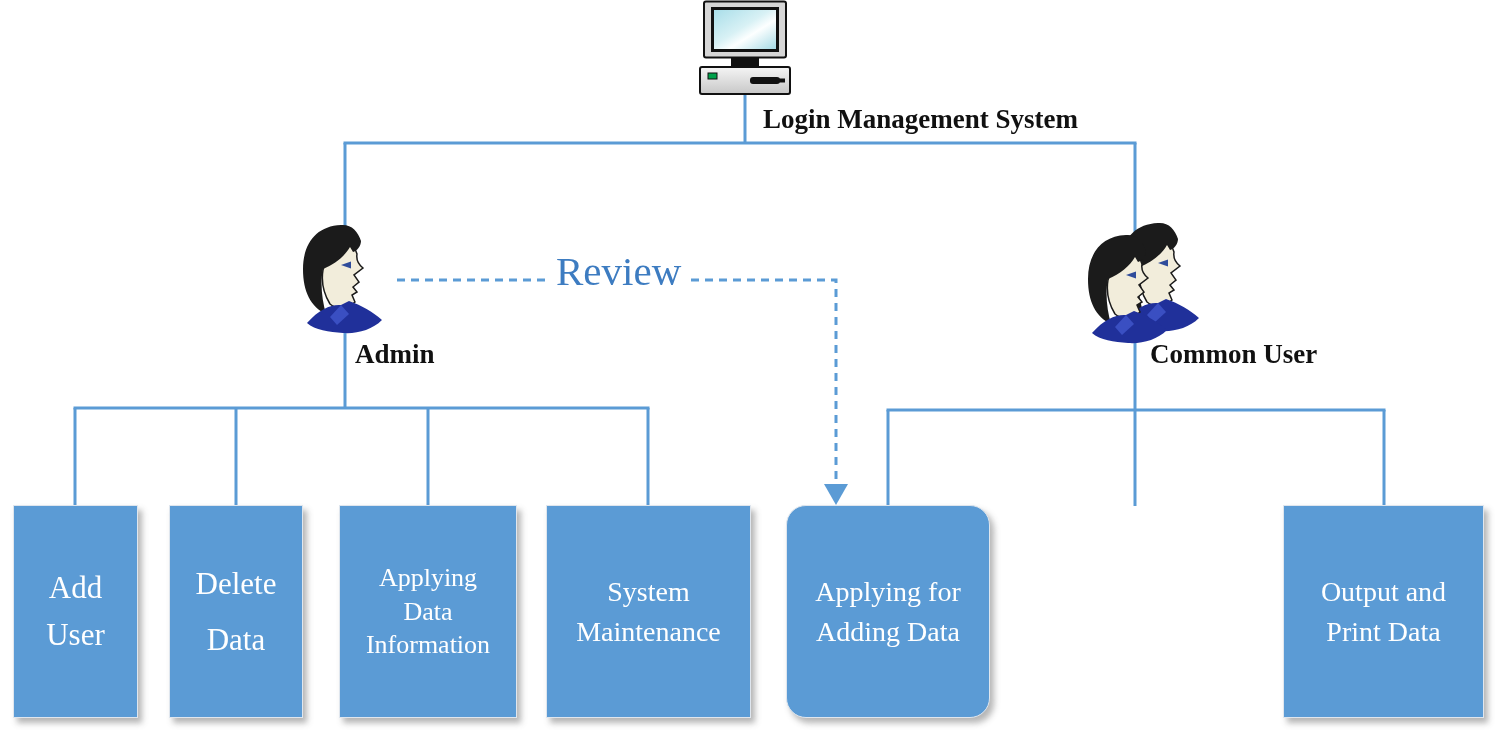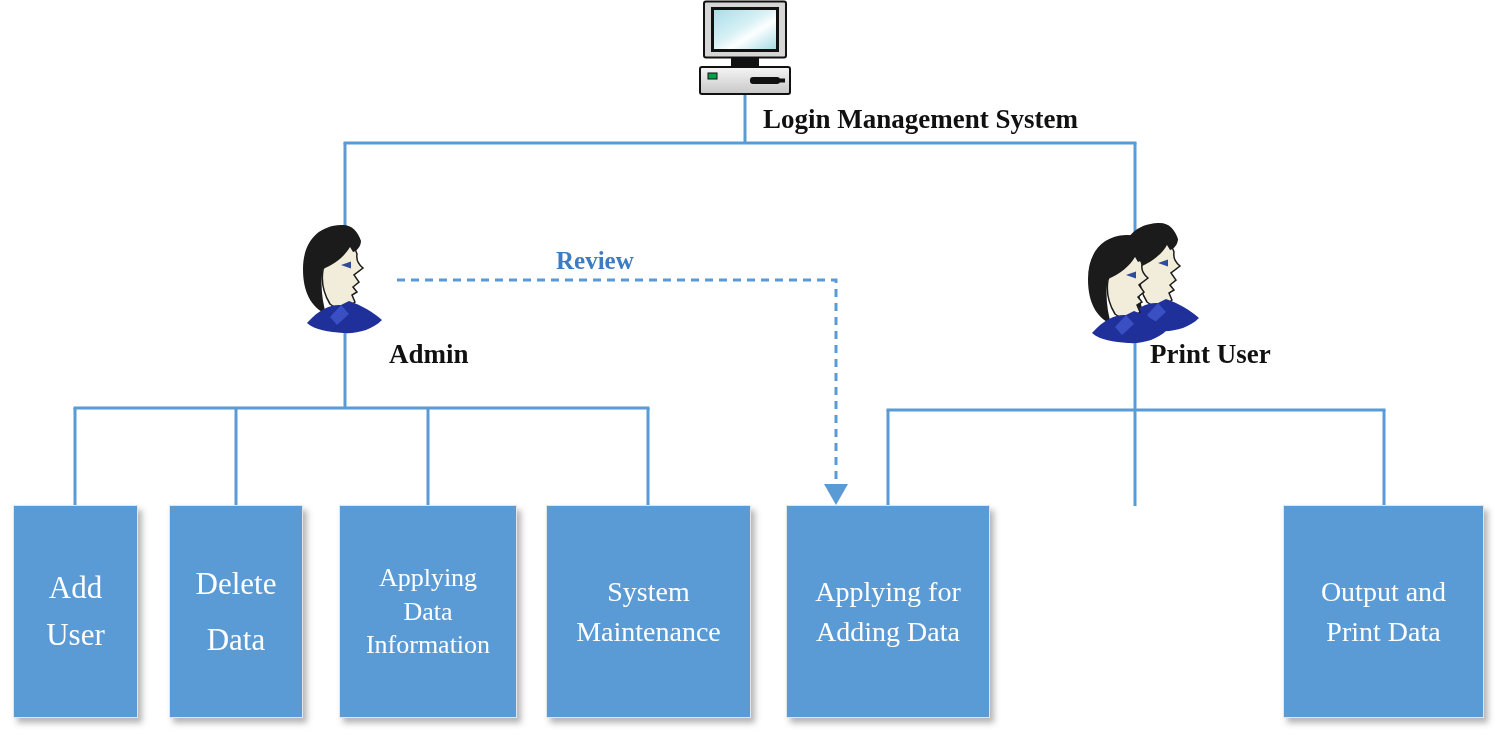--- a/index.html
+++ b/index.html
@@ -10,41 +10,41 @@
   svg.wires{position:absolute;left:0;top:0;z-index:1;}
   .icon-wrap{position:absolute;z-index:3;}
   #computer-icon{left:695px;top:0px;width:100px;height:96px;}
   #admin-icon{left:296px;top:224px;width:98px;height:112px;}
   #common-icon{left:1082px;top:222px;width:128px;height:118px;}
   .caption{
     position:absolute;z-index:4;color:#111111;font-weight:bold;
     font-size:27px;white-space:nowrap;
   }
   #root-label{left:763px;top:104px;}
-  #admin-label{left:355px;top:339px;margin-left:34px;}
+  #admin-label{left:355px;top:339px;}
   #common-label{left:1150px;top:339px;}
   #review-label{
     position:absolute;z-index:4;left:551px;top:247px;
-    font-weight:bold;font-size:25px;color:#3D7CC1;
+    font-weight:normal;font-size:41px;color:#3D7CC1;
     background:#ffffff;padding:0 5px;white-space:nowrap;
   }
   .box{
     position:absolute;top:505px;height:213px;z-index:2;
     background:#5B9BD5;color:#ffffff;
     display:flex;align-items:center;justify-content:center;
     text-align:center;white-space:pre-line;
     border:1px solid #dfe6ee;
     box-shadow:4px 5px 6px rgba(90,90,90,0.45);
     box-sizing:border-box;
   }
   #box-0{left:13px;width:125px;font-size:31px;line-height:1.5;}
   #box-1{left:169px;width:134px;font-size:31px;line-height:1.8;}
   #box-2{left:339px;width:178px;font-size:26px;line-height:1.3;}
   #box-3{left:546px;width:205px;font-size:28px;line-height:1.4;}
-  #box-4{left:786px;width:204px;font-size:28px;line-height:1.4;}
+  #box-4{left:786px;width:204px;font-size:28px;line-height:1.4;border-radius:20px;}
   #box-5{left:1033px;width:204px;font-size:28px;line-height:1.4;}
   #box-6{left:1283px;width:201px;font-size:28px;line-height:1.4;}
 </style>
 </head>
 <body>
 
 <div id="canvas">
 
   <svg width="0" height="0" style="position:absolute">
     <defs>
@@ -110,21 +110,21 @@
 
   <div class="icon-wrap" id="common-icon">
     <svg width="128" height="118" viewBox="0 0 128 118" overflow="visible">
       <use href="#head-profile" width="96" height="112" x="32" y="0"></use>
       <use href="#head-profile" width="96" height="112" x="0" y="12"></use>
     </svg>
   </div>
 
   <div class="caption" id="root-label">Login Management System</div>
   <div class="caption" id="admin-label">Admin</div>
-  <div class="caption" id="common-label">Print User</div>
+  <div class="caption" id="common-label">Common User</div>
   <div id="review-label">Review</div>
 
   <div class="box" id="box-0">Add
 User</div>
   <div class="box" id="box-1">Delete
 Data</div>
   <div class="box" id="box-2">Applying
 Data
 Information</div>
   <div class="box" id="box-3">System

